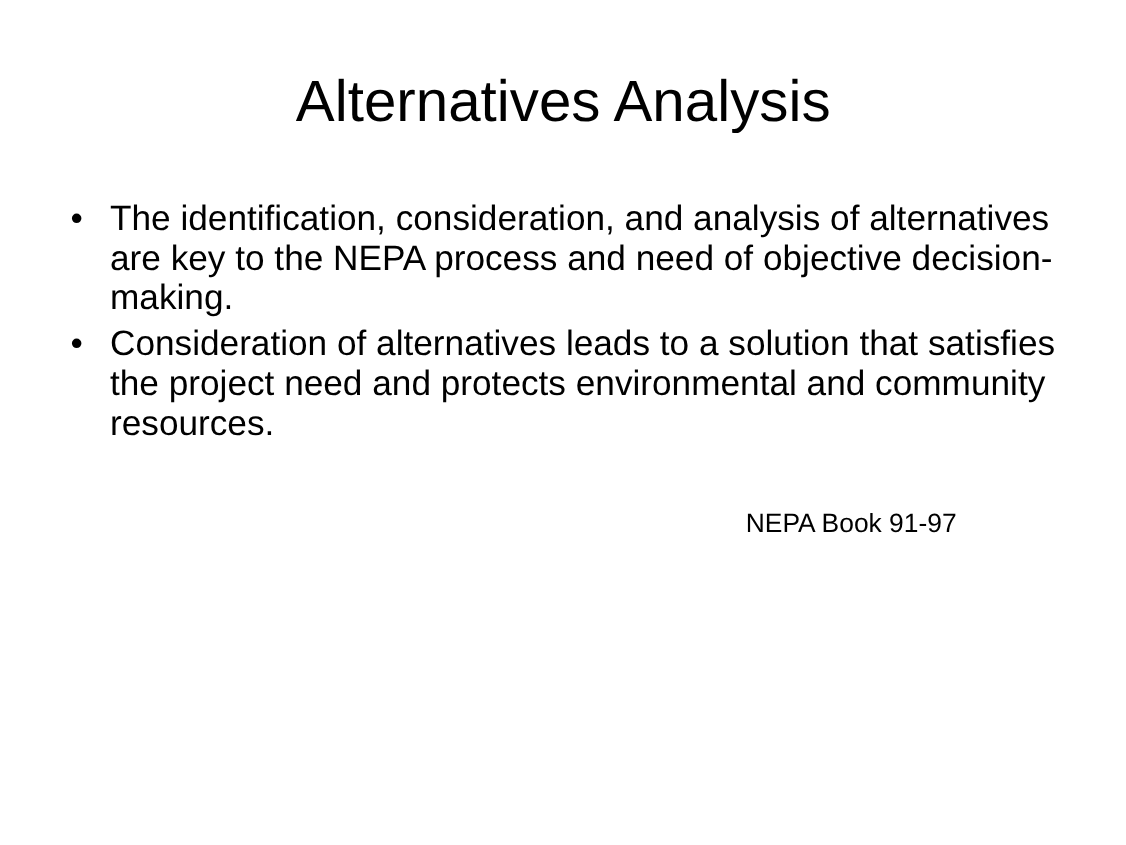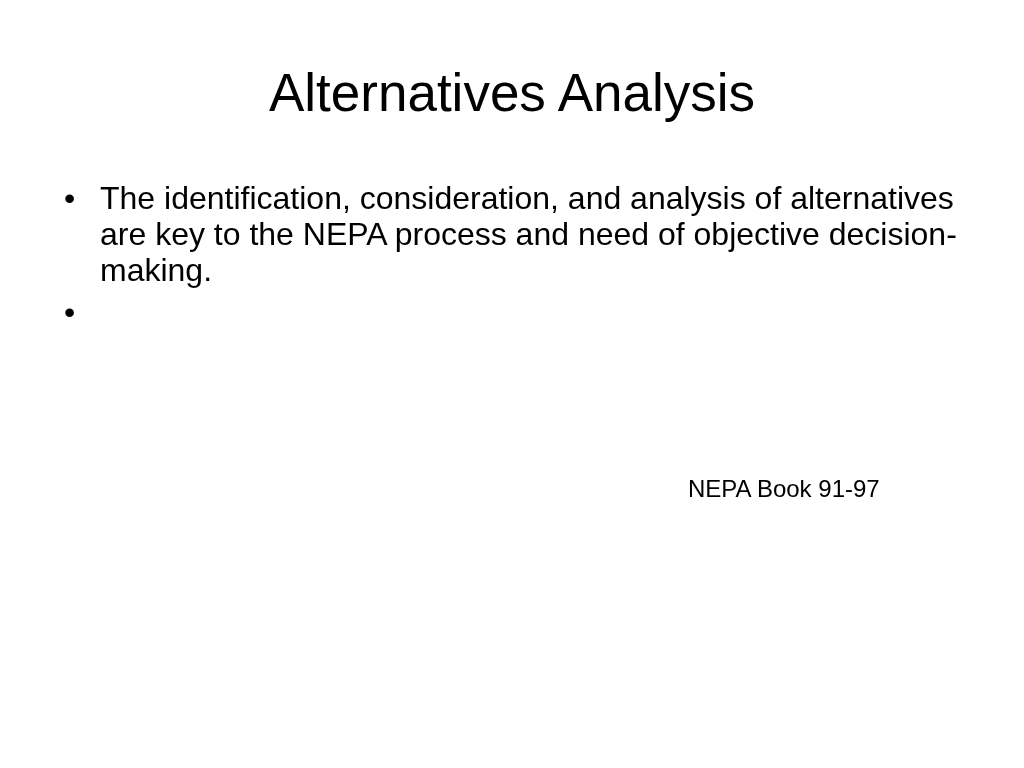--- a/index.html
+++ b/index.html
@@ -46,34 +46,34 @@
     .bullet-dot {
       position: absolute;
       left: 34px;
       top: 0;
       font-size: 32px;
       line-height: 36px;
     }
     .citation {
       position: absolute;
       left: 678px;
-      top: 474px;
+      top: 462px;
       font-size: 24px;
       line-height: 30px;
-      margin-left: 10px;
     }
   </style>
 </head>
 <body>
 
 <h1 class="slide-title">Alternatives Analysis</h1>
 
 <ul class="bullet-list">
   <li class="bullet-item">
     <span class="bullet-dot">•</span>
     <span>The identification, consideration, and analysis of alternatives are key to the NEPA process and need of objective decision-making.</span>
   </li>
   <li class="bullet-item">
     <span class="bullet-dot">•</span>
+    <span>Consideration of alternatives leads to a solution that satisfies the project need and protects environmental and community resources.</span>
   </li>
 </ul>
 
 <div class="citation">NEPA Book 91-97</div>
 
 </body></html>

